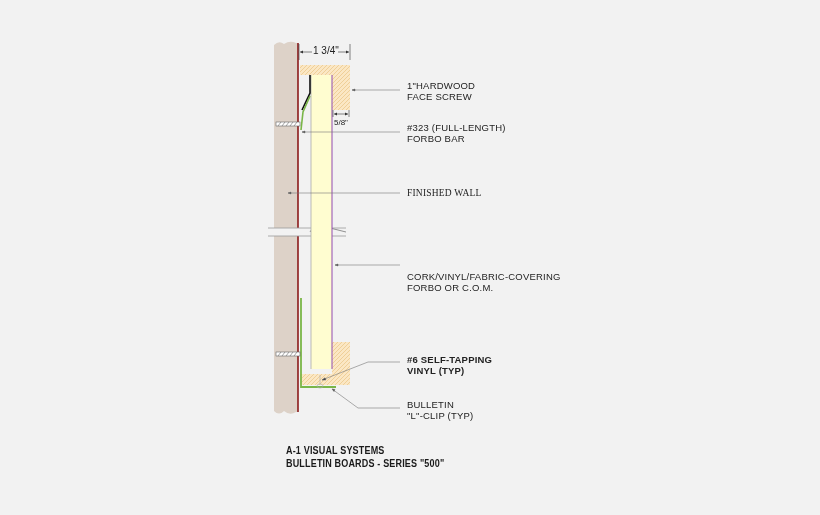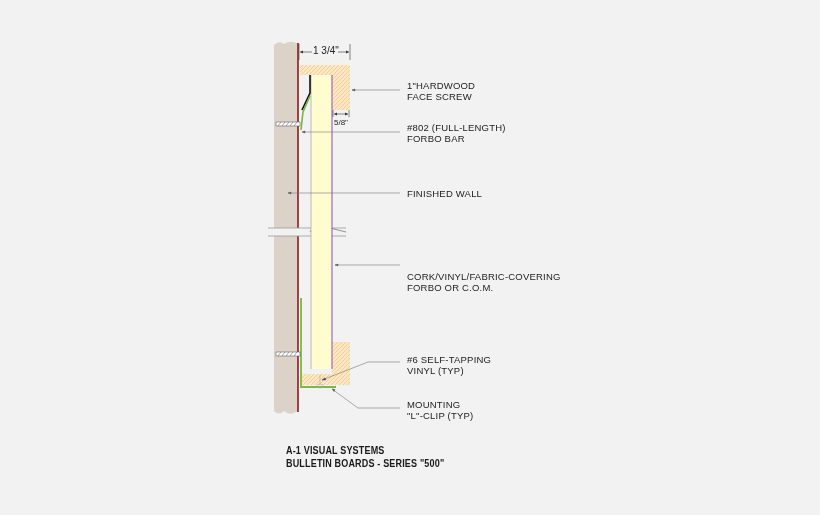--- a/index.html
+++ b/index.html
@@ -103,35 +103,35 @@
 </svg>
 
 <div class="dim" style="left:313px; top:45px; font-size:10px;">1 3/4"</div>
 <div class="dim" style="left:334px; top:118px; font-size:8px;">5/8"</div>
 
 <div class="lbl" style="left:407px; top:80px;">
   <span>1"HARDWOOD</span>
   <span>FACE SCREW</span>
 </div>
 <div class="lbl" style="left:407px; top:122px;">
-  <span>#802 (FULL-LENGTH)</span>
+  <span>#323 (FULL-LENGTH)</span>
   <span>FORBO BAR</span>
 </div>
-<div class="lbl" style="left:407px; top:188px;">
+<div class="lbl" style="left:407px; top:188px;font-family:Liberation Serif, serif;">
   <span>FINISHED WALL</span>
 </div>
 <div class="lbl" style="left:407px; top:254px;margin-top:17px;">
   <span>CORK/VINYL/FABRIC-COVERING</span>
   <span>FORBO OR C.O.M.</span>
 </div>
-<div class="lbl" style="left:407px; top:354px;">
+<div class="lbl" style="left:407px; top:354px;font-weight:bold;">
   <span>#6 SELF-TAPPING</span>
   <span>VINYL (TYP)</span>
 </div>
 <div class="lbl" style="left:407px; top:399px;">
-  <span>MOUNTING</span>
+  <span>BULLETIN</span>
   <span>"L"-CLIP (TYP)</span>
 </div>
 
 <div class="title">
   <span>A-1 VISUAL SYSTEMS</span>
   <span>BULLETIN BOARDS - SERIES "500"</span>
 </div>
 
 </body></html>

